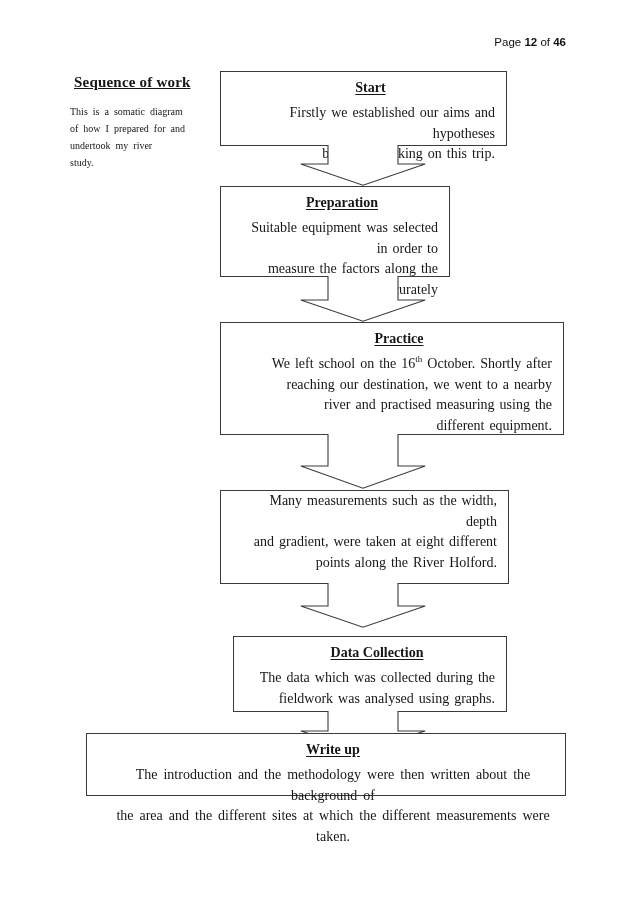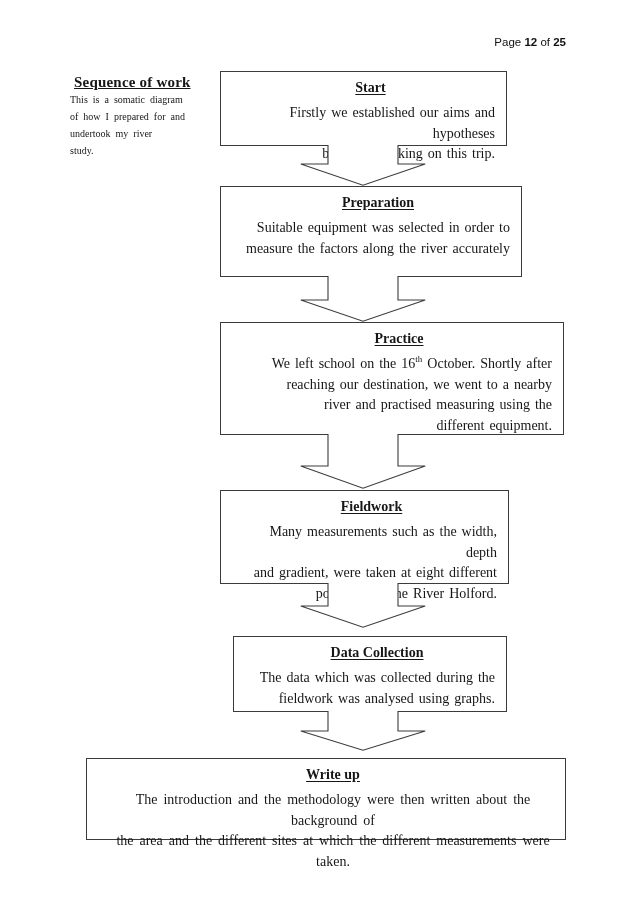--- a/index.html
+++ b/index.html
@@ -8,21 +8,21 @@
     font-family:"Liberation Serif", serif;color:#161616;
   }
   .page-header{
     position:absolute;top:36px;right:72px;
     font-family:"Liberation Sans", sans-serif;font-size:11.5px;color:#111;
   }
   .page-header b{font-weight:700;}
   .sidebar{position:absolute;left:70px;top:74px;width:148px;}
   .sidebar-title{
     font-size:15px;font-weight:bold;text-decoration:underline;
-    padding-left:4px;letter-spacing:.2px;
+    padding-left:4px;margin-bottom:12px;letter-spacing:.2px;
   }
   .sidebar-body{
     font-size:10px;line-height:17px;white-space:pre-line;word-spacing:2.5px;
   }
   .fbox{
     position:absolute;box-sizing:border-box;border:1px solid #3b3b3b;background:#fff;padding-left:14px;
   }
   .fbox-title{
     padding-top:6px;line-height:19px;margin-bottom:6px;text-align:center;
     font-size:14px;font-weight:bold;text-decoration:underline;text-underline-offset:2px;
@@ -37,42 +37,42 @@
 </style>
 </head>
 <body>
 
 <div class="page">
 
   <div class="page-header">
     <span>Page</span>
     <b>12</b>
     <span>of</span>
-    <b>25</b>
+    <b>46</b>
   </div>
 
   <div class="sidebar">
     <div class="sidebar-title">Sequence of work</div>
     <div class="sidebar-body">This is a somatic diagram
 of how I prepared for and
 undertook my river
 study.</div>
   </div>
 
   <div class="fbox" style="left:220px;top:71px;width:287px;height:75px">
     <div class="fbox-title">Start</div>
     <div class="fbox-body">Firstly we established our aims and hypotheses
 before embarking on this trip.</div>
   </div>
 
   <svg class="connector" style="top:145px;height:41px" viewBox="0 0 126 41" preserveAspectRatio="none">
     <path d="M28 0 V19 H0.8 L63 40.2 L125.2 19 H98 V0" fill="#ffffff" stroke="#3b3b3b" stroke-width="1.1" vector-effect="non-scaling-stroke"></path>
   </svg>
 
-  <div class="fbox" style="left:220px;top:186px;width:302px;height:91px">
+  <div class="fbox" style="left:220px;top:186px;width:230px;height:91px">
     <div class="fbox-title">Preparation</div>
     <div class="fbox-body">Suitable equipment was selected in order to
 measure the factors along the river accurately</div>
   </div>
 
   <svg class="connector" style="top:276px;height:46px" viewBox="0 0 126 46" preserveAspectRatio="none">
     <path d="M28 0 V24 H0.8 L63 45.2 L125.2 24 H98 V0" fill="#ffffff" stroke="#3b3b3b" stroke-width="1.1" vector-effect="non-scaling-stroke"></path>
   </svg>
 
   <div class="fbox" style="left:220px;top:322px;width:344px;height:113px">
@@ -81,39 +81,38 @@
 reaching our destination, we went to a nearby
 river and practised measuring using the
 different equipment.</span></div>
   </div>
 
   <svg class="connector" style="top:434px;height:55px" viewBox="0 0 126 55" preserveAspectRatio="none">
     <path d="M28 0 V32 H0.8 L63 54.2 L125.2 32 H98 V0" fill="#ffffff" stroke="#3b3b3b" stroke-width="1.1" vector-effect="non-scaling-stroke"></path>
   </svg>
 
   <div class="fbox" style="left:220px;top:490px;width:289px;height:94px">
-    <div class="fbox-title">Fieldwork</div>
     <div class="fbox-body">Many measurements such as the width, depth
 and gradient, were taken at eight different
 points along the River Holford.</div>
   </div>
 
   <svg class="connector" style="top:583px;height:45px" viewBox="0 0 126 45" preserveAspectRatio="none">
     <path d="M28 0 V23 H0.8 L63 44.2 L125.2 23 H98 V0" fill="#ffffff" stroke="#3b3b3b" stroke-width="1.1" vector-effect="non-scaling-stroke"></path>
   </svg>
 
   <div class="fbox" style="left:233px;top:636px;width:274px;height:76px">
     <div class="fbox-title">Data Collection</div>
     <div class="fbox-body">The data which was collected during the
 fieldwork was analysed using graphs.</div>
   </div>
 
   <svg class="connector" style="top:711px;height:40px" viewBox="0 0 126 40" preserveAspectRatio="none">
     <path d="M28 0 V20 H0.8 L63 39.2 L125.2 20 H98 V0" fill="#ffffff" stroke="#3b3b3b" stroke-width="1.1" vector-effect="non-scaling-stroke"></path>
   </svg>
 
-  <div class="fbox" style="left:86px;top:758px;width:480px;height:82px">
+  <div class="fbox" style="left:86px;top:733px;width:480px;height:63px">
     <div class="fbox-title">Write up</div>
     <div class="fbox-body centered">The introduction and the methodology were then written about the background of
 the area and the different sites at which the different measurements were taken.</div>
   </div>
 
 </div>
 
 </body></html>

